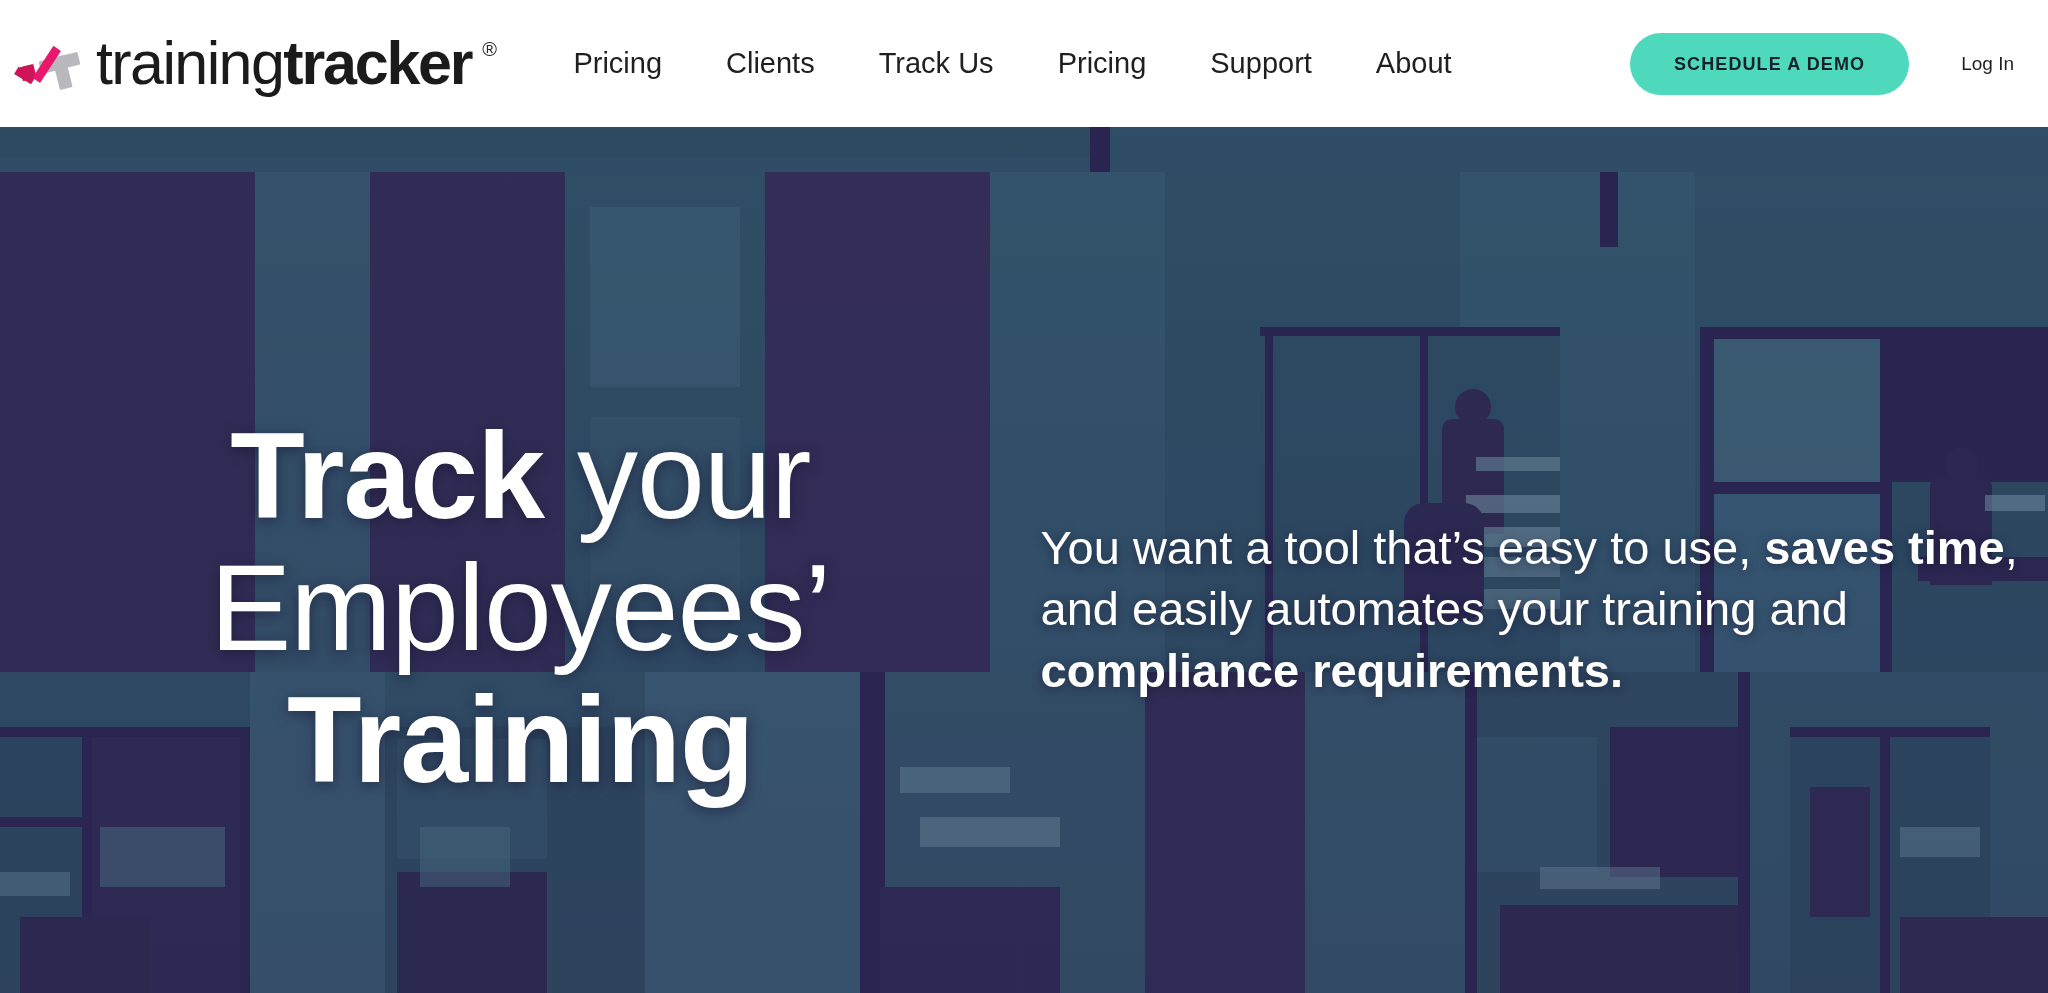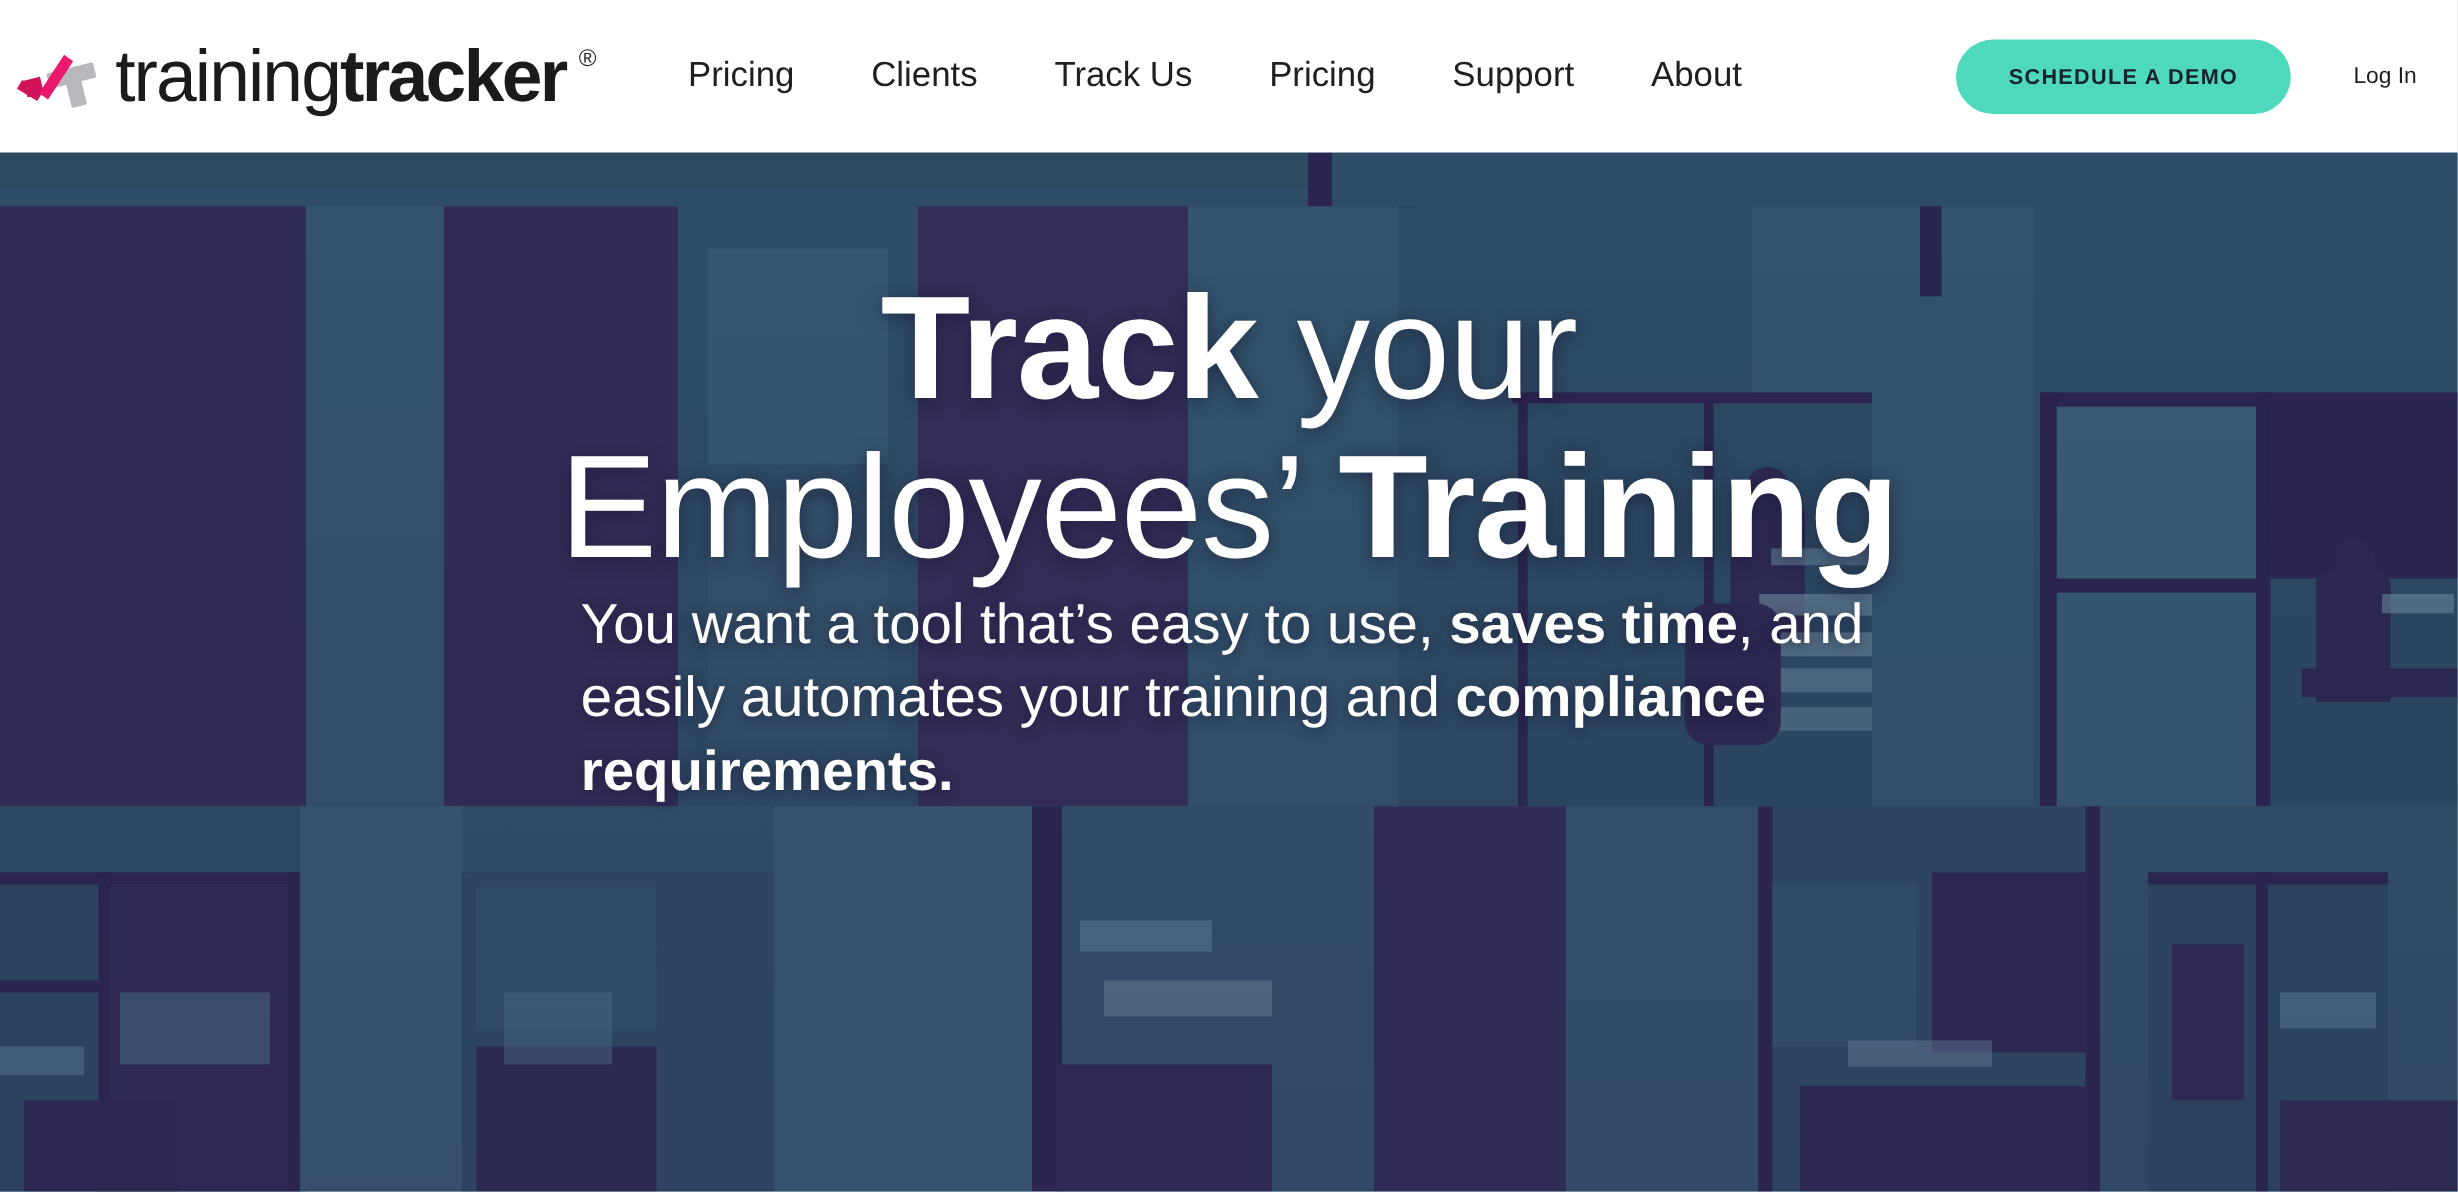--- a/index.html
+++ b/index.html
@@ -130,21 +130,21 @@
     inset:0;
     background:
       linear-gradient(180deg, rgba(45,40,80,0.10) 0%, rgba(45,40,80,0.22) 45%, rgba(45,40,80,0.30) 100%);
     pointer-events:none;
   }
 
   .hero-content{
     position:absolute;
     inset:0;
     display:flex;
-    flex-direction:column;
+    flex-direction:row;
     align-items:center;
     z-index:5;
     padding-top:98px;
   }
 
   .hero-title{
     color:#ffffff;
     font-size:122px;
     line-height:1.08;
     font-weight:400;

